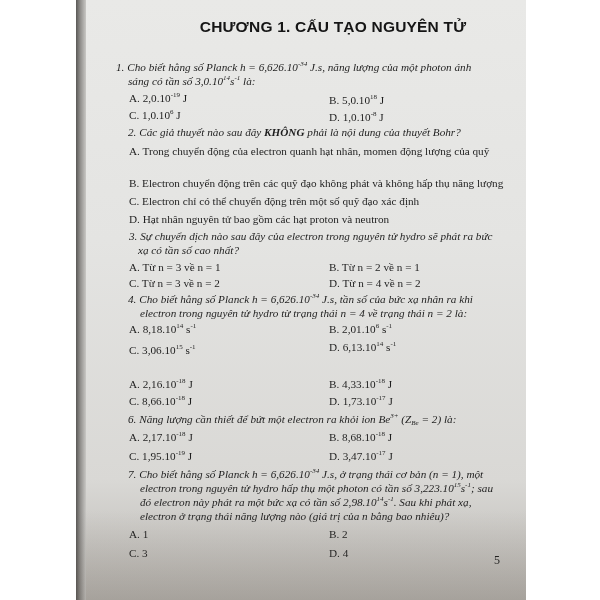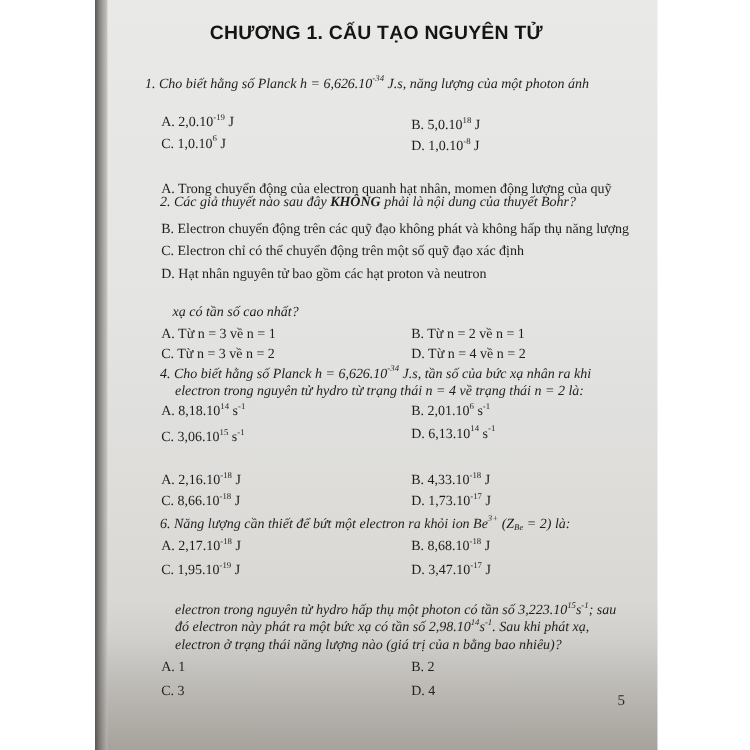--- a/index.html
+++ b/index.html
@@ -19,55 +19,62 @@
     background: linear-gradient(90deg, #5a5856 0%, #8d8b88 40%, #c9c8c5 100%);
   }
   .page::after {
     content:""; position:absolute; left:0; bottom:0; width:100%; height:90px;
     background: linear-gradient(180deg, rgba(0,0,0,0) 0%, rgba(80,70,60,0.18) 100%);
     pointer-events:none;
   }
   .title {
     position:absolute; left:0; width:450px; top:18px; text-align:center;
     font-family:"Liberation Sans","DejaVu Sans",sans-serif;
-    font-weight:bold; font-size:15.5px; letter-spacing:0.2px; color:#151515;
+    font-weight:bold; font-size:15.5px; letter-spacing:0.2px; color:#151515;padding-left:32px;
   }
   .line { position:absolute; font-size:11.2px; white-space:nowrap; line-height:13px; }
   .q { font-style:italic; }
   .opt { font-style:normal; }
   sup { font-size:7px; vertical-align:5px; line-height:0; }
   sub { font-size:7px; vertical-align:-2px; line-height:0; }
   .pagenum { position:absolute; left:418px; top:553px; font-size:12px; }
   b.kw { font-style:italic; font-weight:bold; }
 </style>
 </head>
 <body>
 
 <div class="page">
 
   <div class="title">CHƯƠNG 1. CẤU TẠO NGUYÊN TỬ</div>
 
   <div class="line q" style="left:40px;top:61px;">
     <span>1.</span>
     <span>Cho biết hằng số Planck h = 6,626.10</span><sup>-34</sup><span> J.s, năng lượng của một photon ánh</span>
   </div>
+  <div class="line q" style="left:52px;top:75px;">
+    <span>sáng có tần số 3,0.10</span><sup>14</sup><span>s</span><sup>-1</sup><span> là:</span>
+  </div>
   <div class="line opt" style="left:53px;top:92px;"><span>A. 2,0.10</span><sup>-19</sup><span> J</span></div>
   <div class="line opt" style="left:253px;top:94px;"><span>B. 5,0.10</span><sup>18</sup><span> J</span></div>
   <div class="line opt" style="left:53px;top:109px;"><span>C. 1,0.10</span><sup>6</sup><span> J</span></div>
   <div class="line opt" style="left:253px;top:111px;"><span>D. 1,0.10</span><sup>-8</sup><span> J</span></div>
 
-  <div class="line q" style="left:52px;top:126px;margin-top:30px;">
+  <div class="line q" style="left:52px;top:126px;">
     <span>2.</span>
     <span>Các giả thuyết nào sau đây </span><b class="kw">KHÔNG</b><span> phải là nội dung của thuyết Bohr?</span>
   </div>
   <div class="line opt" style="left:53px;top:145px;">A. Trong chuyển động của electron quanh hạt nhân, momen động lượng của quỹ</div>
   <div class="line opt" style="left:53px;top:177px;text-align:right;">B. Electron chuyển động trên các quỹ đạo không phát và không hấp thụ năng lượng</div>
   <div class="line opt" style="left:53px;top:195px;">C. Electron chỉ có thể chuyển động trên một số quỹ đạo xác định</div>
   <div class="line opt" style="left:53px;top:213px;">D. Hạt nhân nguyên tử bao gồm các hạt proton và neutron</div>
 
+  <div class="line q" style="left:53px;top:230px;">
+    <span>3.</span>
+    <span>Sự chuyển dịch nào sau đây của electron trong nguyên tử hydro sẽ phát ra bức</span>
+  </div>
   <div class="line q" style="left:62px;top:244px;">xạ có tần số cao nhất?</div>
   <div class="line opt" style="left:53px;top:261px;">A. Từ n = 3 về n = 1</div>
   <div class="line opt" style="left:253px;top:261px;">B. Từ n = 2 về n = 1</div>
   <div class="line opt" style="left:53px;top:277px;">C. Từ n = 3 về n = 2</div>
   <div class="line opt" style="left:253px;top:277px;text-align:right;">D. Từ n = 4 về n = 2</div>
 
   <div class="line q" style="left:52px;top:293px;">
     <span>4.</span>
     <span>Cho biết hằng số Planck h = 6,626.10</span><sup>-34</sup><span> J.s, tần số của bức xạ nhân ra khi</span>
   </div>
@@ -84,20 +91,24 @@
 
   <div class="line q" style="left:52px;top:413px;">
     <span>6.</span>
     <span>Năng lượng cần thiết để bứt một electron ra khỏi ion Be</span><sup>3+</sup><span> (Z</span><sub>Be</sub><span> = 2) là:</span>
   </div>
   <div class="line opt" style="left:53px;top:431px;"><span>A. 2,17.10</span><sup>-18</sup><span> J</span></div>
   <div class="line opt" style="left:253px;top:431px;"><span>B. 8,68.10</span><sup>-18</sup><span> J</span></div>
   <div class="line opt" style="left:53px;top:450px;"><span>C. 1,95.10</span><sup>-19</sup><span> J</span></div>
   <div class="line opt" style="left:253px;top:450px;"><span>D. 3,47.10</span><sup>-17</sup><span> J</span></div>
 
+  <div class="line q" style="left:52px;top:468px;">
+    <span>7.</span>
+    <span>Cho biết hằng số Planck h = 6,626.10</span><sup>-34</sup><span> J.s, ở trạng thái cơ bản (n = 1), một</span>
+  </div>
   <div class="line q" style="left:64px;top:482px;">
     <span>electron trong nguyên tử hydro hấp thụ một photon có tần số 3,223.10</span><sup>15</sup><span>s</span><sup>-1</sup><span>; sau</span>
   </div>
   <div class="line q" style="left:64px;top:496px;">
     <span>đó electron này phát ra một bức xạ có tần số 2,98.10</span><sup>14</sup><span>s</span><sup>-1</sup><span>. Sau khi phát xạ,</span>
   </div>
   <div class="line q" style="left:64px;top:510px;">electron ở trạng thái năng lượng nào (giá trị của n bằng bao nhiêu)?</div>
   <div class="line opt" style="left:53px;top:528px;">A. 1</div>
   <div class="line opt" style="left:253px;top:528px;">B. 2</div>
   <div class="line opt" style="left:53px;top:547px;">C. 3</div>

